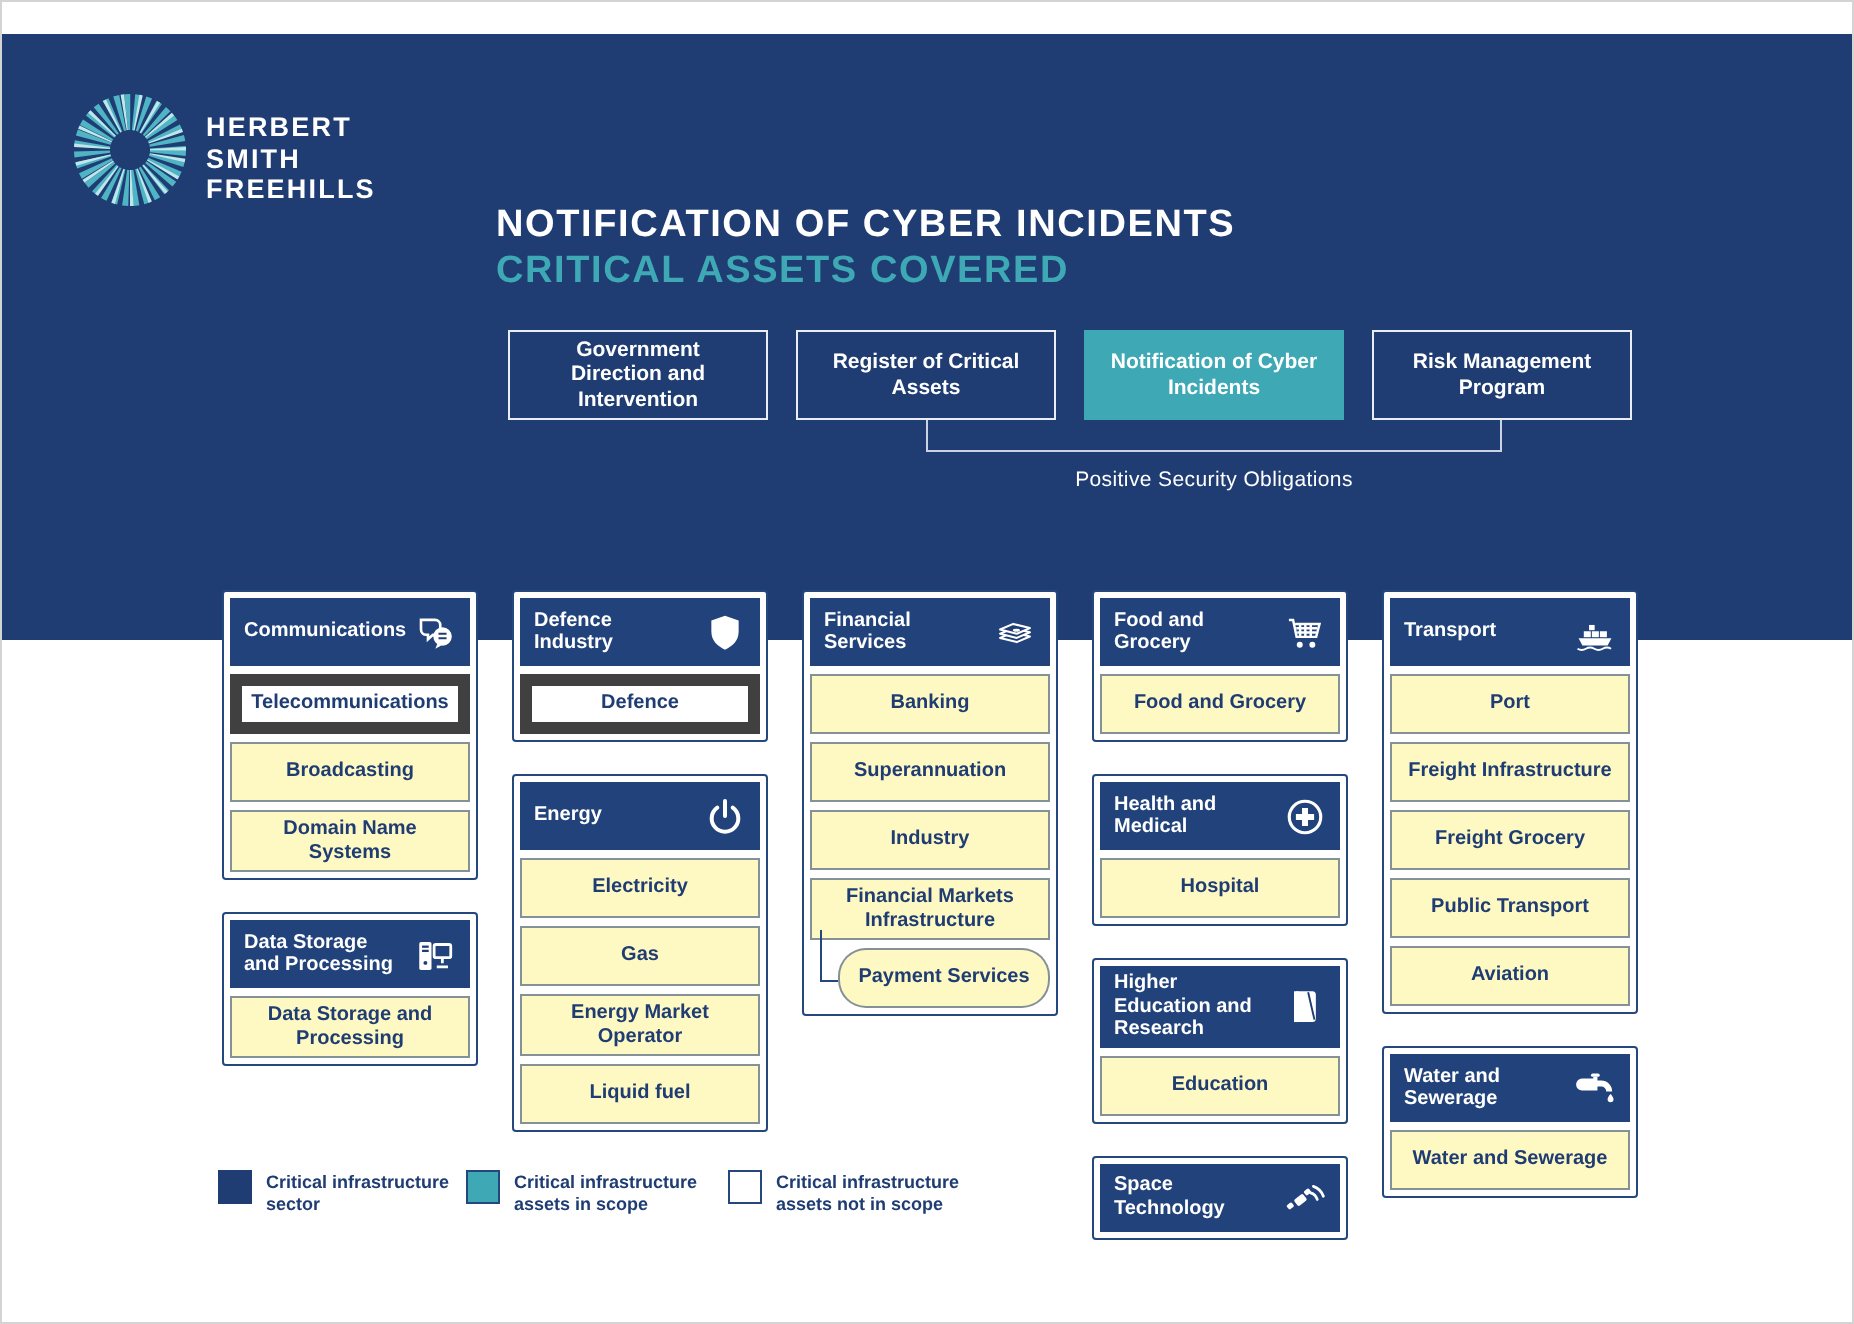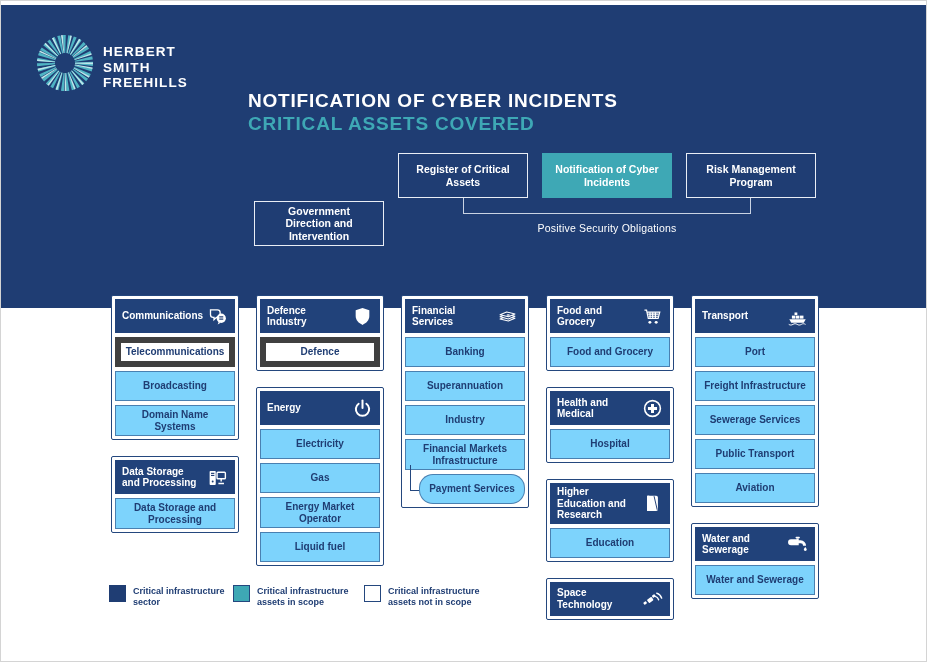--- a/index.html
+++ b/index.html
@@ -2,21 +2,21 @@
 <html><head>
 <meta charset="utf-8">
 <style>
   * { margin:0; padding:0; box-sizing:border-box; }
   html,body { background:#fff; }
   body { font-family:"Liberation Sans", sans-serif; }
   .page { position:relative; width:927px; height:662px; background:#fff;
           border:1px solid #d4d4d4; overflow:hidden; }
 
   
-  .band { position:absolute; left:0; top:4px; width:927px; height:303px; background:#1F3D73; }
+  .band { position:absolute; left:0; top:16px; width:927px; height:303px; background:#1F3D73; }
   .logo { position:absolute; left:32px; top:26px; width:64px; height:64px; }
   .brand { position:absolute; left:102px; top:39px; color:#fff; font-size:13.5px;
            font-weight:600; letter-spacing:1.1px; line-height:15.5px; }
   .titles { position:absolute; left:247px; top:84px; }
   .title1 { color:#fff; font-size:19px; font-weight:700; letter-spacing:.8px; line-height:23px; }
   .title2 { color:#3EA8B5; font-size:19px; font-weight:700; letter-spacing:.8px; line-height:23px; }
 
   .tab { position:absolute; top:148px; width:130px; height:45px; display:flex;
          align-items:center; justify-content:center; text-align:center;
          color:#fff; font-size:10.5px; font-weight:700; line-height:12.5px;
@@ -33,21 +33,21 @@
   .column { position:absolute; top:294px; width:128px; }
   .group { border:1.2px solid #24477E; background:#fff; padding:3px; margin-bottom:16px; border-radius:2px; }
   .group-head { background:#21427A; color:#fff; min-height:34px; display:flex; align-items:center;
                 justify-content:space-between; gap:4px; padding:3px 7px; font-size:10px;
                 font-weight:700; line-height:11.5px; }
   .group-head .hicon { flex:0 0 auto; display:flex; }
   .group-head .hicon svg { width:21px; height:21px; display:block; }
   .asset { margin-top:4px; min-height:30px; display:flex; align-items:center; justify-content:center;
            text-align:center; font-size:10px; font-weight:700; color:#1F3D73; line-height:11.5px;
            padding:3px 6px; }
-  .asset.in  { background:#7dd3fc; border:1px solid rgba(31,61,115,.55); }
+  .asset.in  { background:#fef9c3; border:1px solid rgba(31,61,115,.55); }
   .asset.out { background:#fff;    border:6px solid #404040; }
   .child-row { position:relative; margin-left:14px; }
   .child-row .connector { position:absolute; left:-9px; top:-9px; width:9px; height:26px;
                           border-left:1.5px solid #24477E; border-bottom:1.5px solid #24477E; }
 
   
   .legend-item { position:absolute; top:584px; display:flex; gap:7px; width:118px; }
   .swatch { width:17px; height:17px; flex:0 0 auto; }
   .swatch.sector { background:#1F3D73; }
   .swatch.in-scope { background:#3EA8B5; border:1px solid #24477E; }
@@ -74,21 +74,21 @@
       <div>SMITH</div>
       <div>FREEHILLS</div>
     </div>
 
     <div class="titles">
       <div class="title1">NOTIFICATION OF CYBER INCIDENTS</div>
       <div class="title2">CRITICAL ASSETS COVERED</div>
     </div>
 
     <div id="tabs">
-        <div class="tab" style="left: 253px; margin-top: 48px;">Government Direction and Intervention</div>
+        <div class="tab" style="left: 253px;">Government Direction and Intervention</div>
         <div class="tab" style="left: 397px;">Register of Critical Assets</div>
         <div class="tab active" style="left: 541px;">Notification of Cyber Incidents</div>
         <div class="tab" style="left: 685px;">Risk Management Program</div>
       </div>
 
     <div class="bracket"></div>
     <div class="bracket-label">Positive Security Obligations</div>
   </header>
 
   <main id="diagram">
@@ -247,21 +247,21 @@
                 <rect x="5.6" y="11" width="4" height="3.4" fill="#fff"></rect>
                 <rect x="10.2" y="11" width="4" height="3.4" fill="#fff"></rect>
                 <rect x="14.8" y="11" width="4" height="3.4" fill="#fff"></rect>
                 <rect x="8.6" y="7.4" width="3.2" height="3" fill="#fff"></rect>
                 <path d="M2 21c1.6 1 3.2 1 4.8 0s3.2-1 4.8 0 3.2 1 4.8 0 3.2-1 4.8 0" stroke="#fff" stroke-width="1.1" fill="none"></path>
               </svg>
             </span>
           </div>
           <div class="asset in">Port</div>
           <div class="asset in">Freight Infrastructure</div>
-          <div class="asset in">Sewerage Services</div>
+          <div class="asset in">Freight Grocery</div>
           <div class="asset in">Public Transport</div>
           <div class="asset in">Aviation</div>
         </div>
         <div class="group">
           <div class="group-head">
             <span>Water and Sewerage</span>
             <span class="hicon">
               <svg viewBox="0 0 24 24">
                 <rect x="9.7" y="3.2" width="5" height="1.8" rx=".9" fill="#fff"></rect>
                 <path d="M11 5h2.4v2.2h2.2a6.2 6.2 0 0 1 6.2 6.2h-3.4a2.8 2.8 0 0 0-2.8-2.8h-2.2v2.2H4.6a3.4 3.4 0 0 1 0-6.8H11z" fill="#fff"></path>

